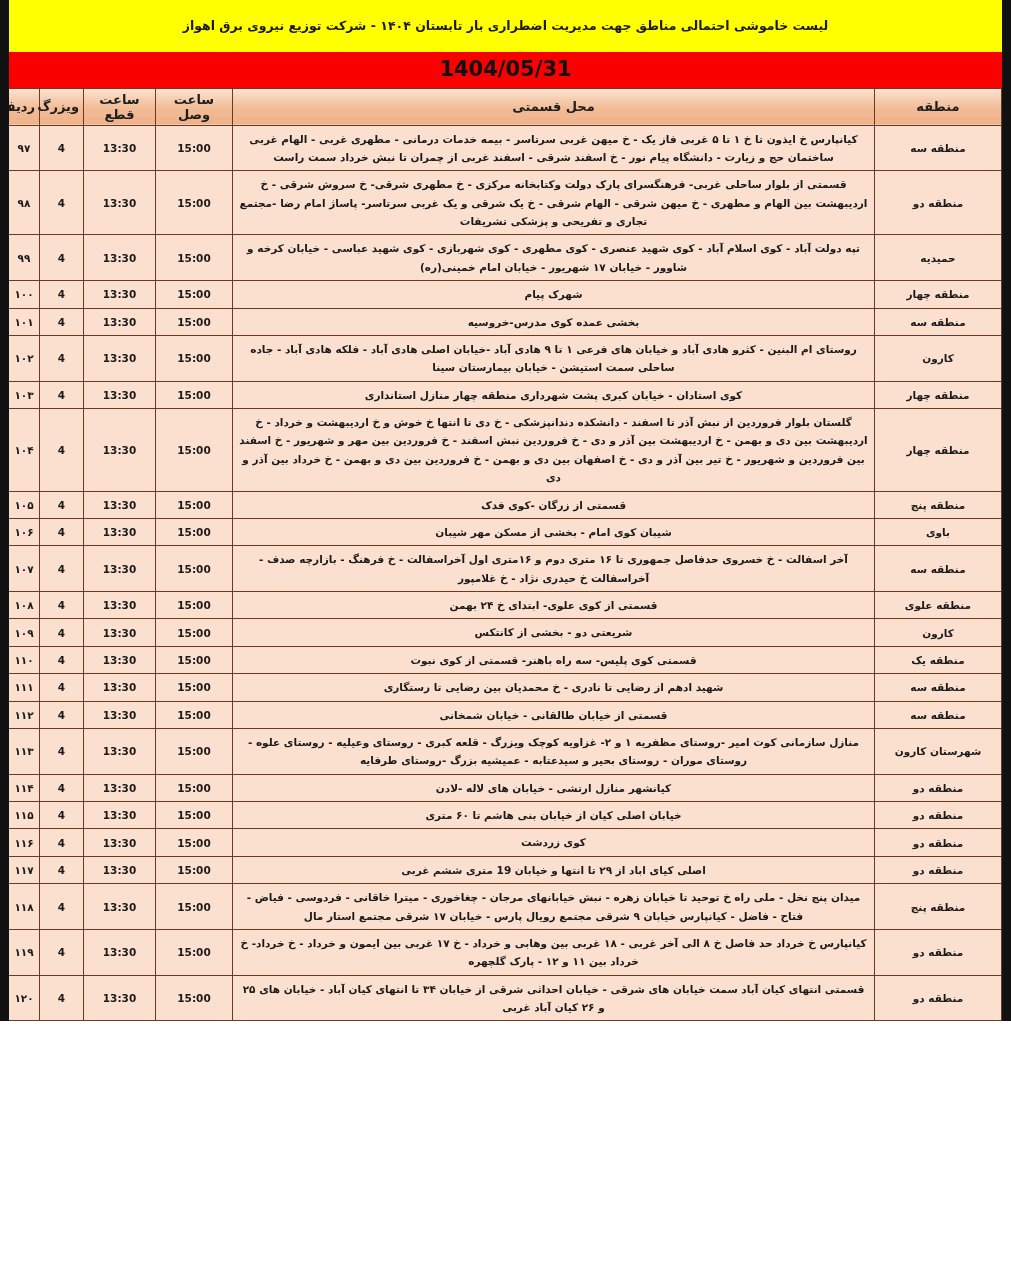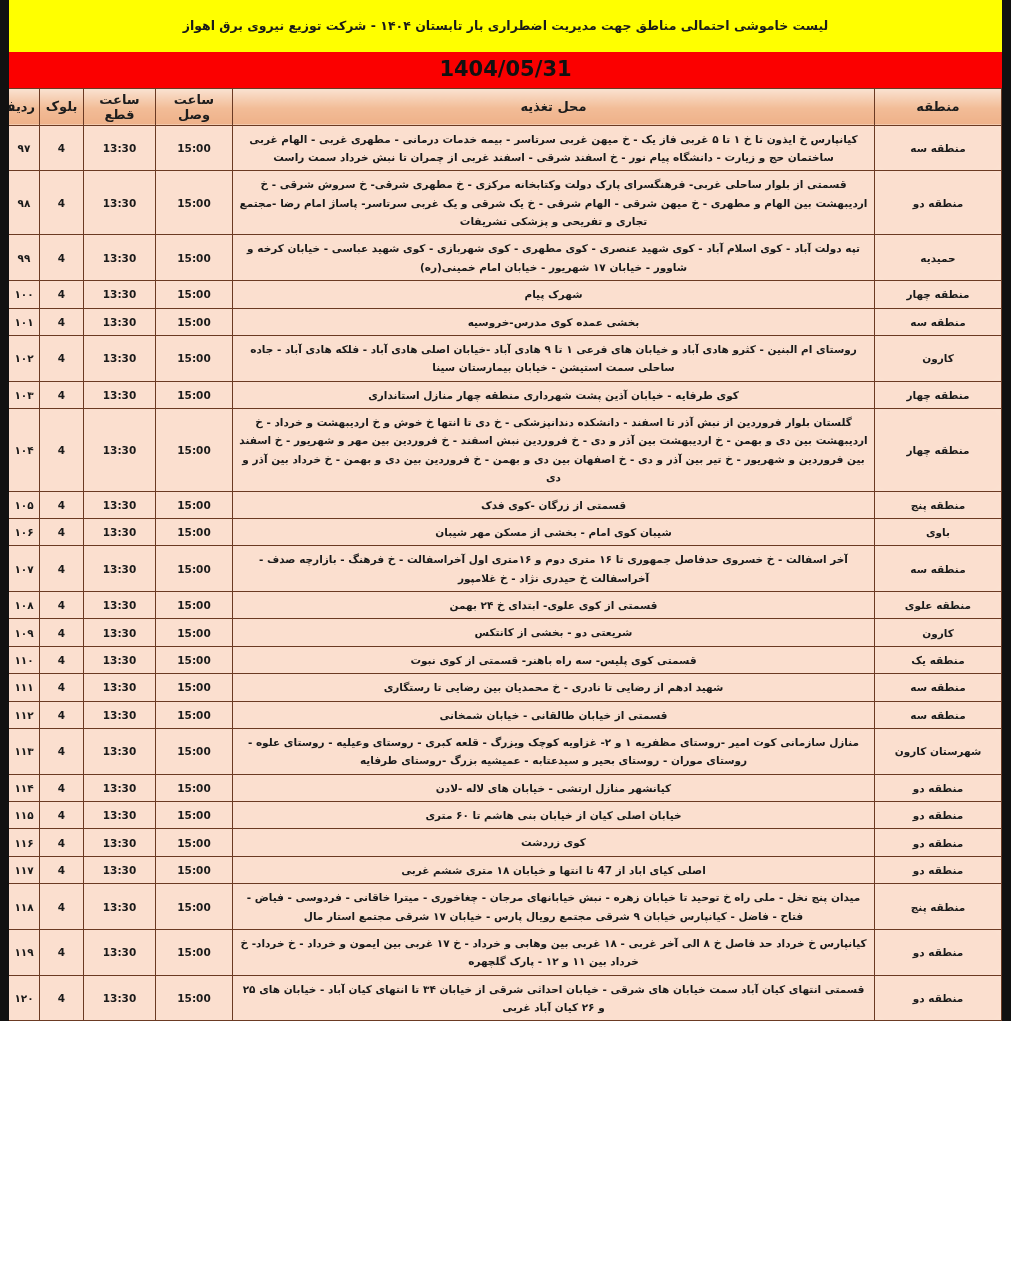--- a/index.html
+++ b/index.html
@@ -133,24 +133,24 @@
         <col class="c-region">
         <col class="c-place">
         <col class="c-on">
         <col class="c-off">
         <col class="c-block">
         <col class="c-index">
       </colgroup>
       <thead>
         <tr>
           <th>منطقه</th>
-          <th>محل تغذیه</th>
+          <th>محل قسمتی</th>
           <th>ساعت وصل</th>
           <th>ساعت قطع</th>
-          <th>بلوک</th>
+          <th>ویزرگ</th>
           <th>ردیف</th>
         </tr>
       </thead>
       <tbody id="schedule-body">
           <tr>
             <td class="cell-region">منطقه سه</td>
             <td class="cell-place">کیانپارس خ ایذون تا خ ۱ تا ۵ غربی فاز یک - خ میهن غربی سرتاسر - بیمه خدمات درمانی - مطهری غربی - الهام غربی ساختمان حج و زیارت - دانشگاه پیام نور - خ اسفند شرقی - اسفند غربی از چمران تا نبش خرداد سمت راست</td>
             <td class="cell-time">15:00</td>
             <td class="cell-time">13:30</td>
             <td class="cell-block">4</td>
@@ -191,21 +191,21 @@
           <tr>
             <td class="cell-region">کارون</td>
             <td class="cell-place">روستای ام البنین - کثرو هادی آباد و خیابان های فرعی ۱ تا ۹ هادی آباد -خیابان اصلی هادی آباد - فلکه هادی آباد - جاده ساحلی سمت استیشن - خیابان بیمارستان سینا</td>
             <td class="cell-time">15:00</td>
             <td class="cell-time">13:30</td>
             <td class="cell-block">4</td>
             <td class="cell-index">۱۰۲</td>
           </tr>
           <tr>
             <td class="cell-region">منطقه چهار</td>
-            <td class="cell-place">کوی طرفایه - خیابان آذین پشت شهرداری منطقه چهار منازل استانداری</td>
+            <td class="cell-place">کوی استادان - خیابان کبری پشت شهرداری منطقه چهار منازل استانداری</td>
             <td class="cell-time">15:00</td>
             <td class="cell-time">13:30</td>
             <td class="cell-block">4</td>
             <td class="cell-index">۱۰۳</td>
           </tr>
           <tr>
             <td class="cell-region">منطقه چهار</td>
             <td class="cell-place">گلستان بلوار فروردین از نبش آذر تا اسفند - دانشکده دندانپزشکی - خ دی تا انتها خ خوش و خ اردیبهشت و خرداد - خ اردیبهشت بین دی و بهمن - خ اردیبهشت بین آذر و دی - خ فروردین نبش اسفند - خ فروردین بین مهر و شهریور - خ اسفند بین فروردین و شهریور - خ تیر بین آذر و دی - خ اصفهان بین دی و بهمن - خ فروردین بین دی و بهمن - خ خرداد بین آذر و دی</td>
             <td class="cell-time">15:00</td>
             <td class="cell-time">13:30</td>
@@ -303,21 +303,21 @@
           <tr>
             <td class="cell-region">منطقه دو</td>
             <td class="cell-place">کوی زردشت</td>
             <td class="cell-time">15:00</td>
             <td class="cell-time">13:30</td>
             <td class="cell-block">4</td>
             <td class="cell-index">۱۱۶</td>
           </tr>
           <tr>
             <td class="cell-region">منطقه دو</td>
-            <td class="cell-place">اصلی کیای اباد از 47 تا انتها و خیابان ۱۸ متری ششم غربی</td>
+            <td class="cell-place">اصلی کیای اباد از ۲۹ تا انتها و خیابان 19 متری ششم غربی</td>
             <td class="cell-time">15:00</td>
             <td class="cell-time">13:30</td>
             <td class="cell-block">4</td>
             <td class="cell-index">۱۱۷</td>
           </tr>
           <tr>
             <td class="cell-region">منطقه پنج</td>
             <td class="cell-place">میدان پنج نخل - ملی راه خ توحید تا خیابان زهره - نبش خیابانهای مرجان - چغاخوری - میترا خاقانی - فردوسی - فیاض - فتاح - فاضل - کیانپارس خیابان ۹ شرقی مجتمع رویال پارس - خیابان ۱۷ شرقی مجتمع استار مال</td>
             <td class="cell-time">15:00</td>
             <td class="cell-time">13:30</td>

